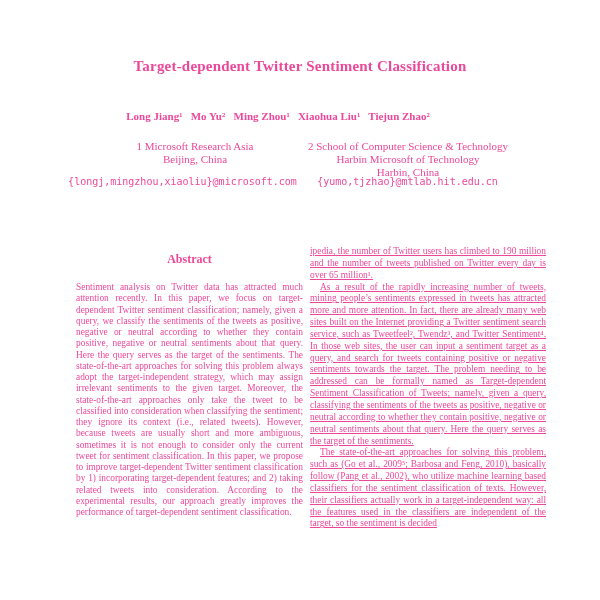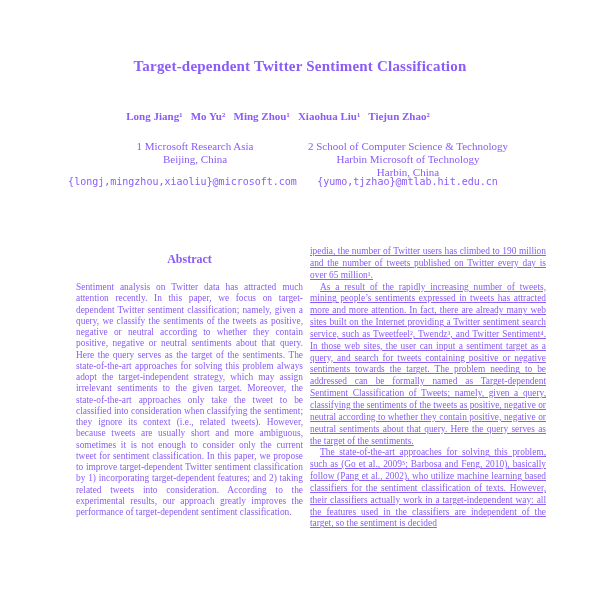--- a/index.html
+++ b/index.html
@@ -7,21 +7,21 @@
     padding: 0;
     background: #ffffff;
   }
   .page {
     position: relative;
     width: 600px;
     height: 600px;
     background: #ffffff;
     overflow: hidden;
     font-family: "Liberation Serif", "DejaVu Serif", serif;
-    color: #8b5cf6;
+    color: #ec4899;
   }
   .title {
     position: absolute;
     top: 58px;
     left: 0;
     width: 600px;
     text-align: center;
     font-size: 15px;
     font-weight: bold;
     margin: 0;

